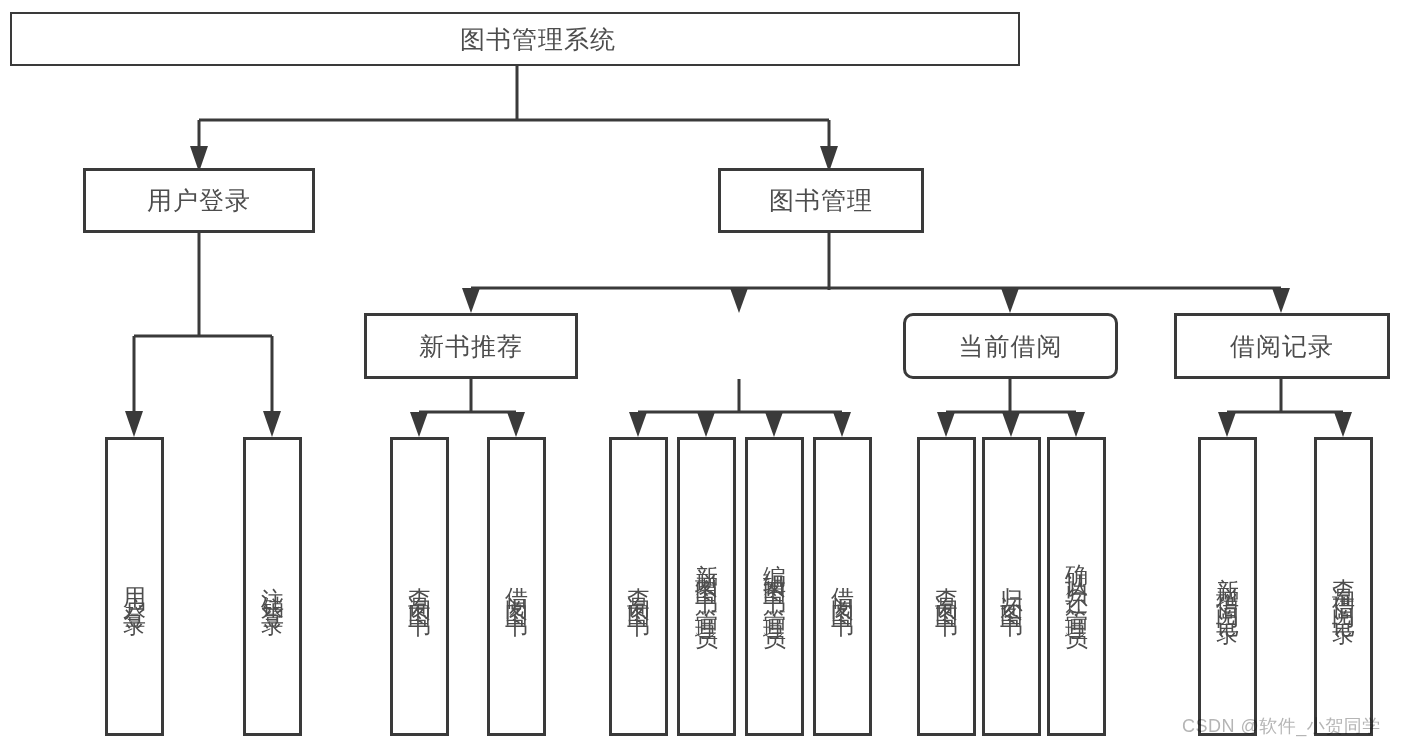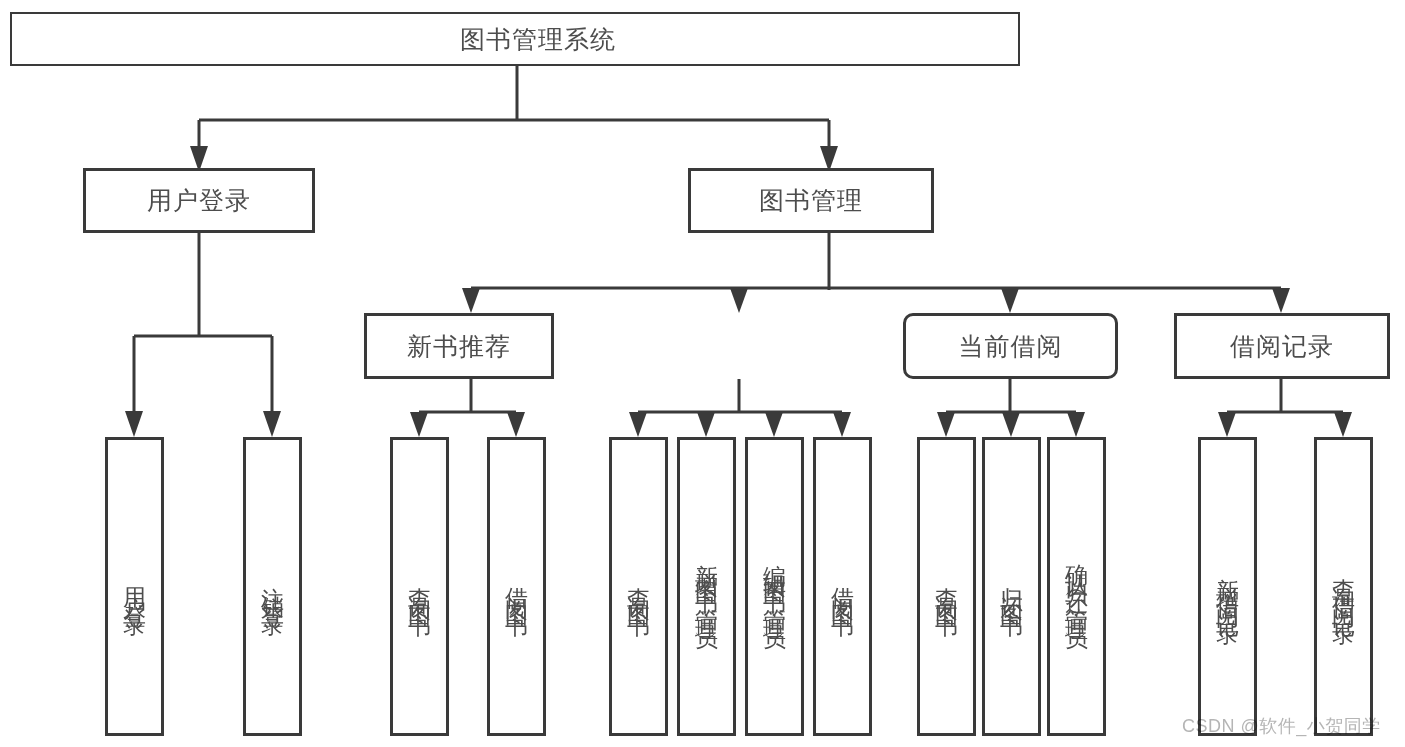--- a/index.html
+++ b/index.html
@@ -126,23 +126,23 @@
     <g>
       <path d="M1281,379 V412 M1227,412 H1343 M1227,412 V418 M1343,412 V418"></path>
       <polygon points="1218,412 1236,412 1227,437"></polygon>
       <polygon points="1334,412 1352,412 1343,437"></polygon>
     </g>
   </svg>
 
   <div class="node h root">图书管理系统</div>
 
   <div class="node h lvl2" style="left:83px; width:232px;">用户登录</div>
-  <div class="node h lvl2" style="left:688px; width:246px;">图书管理</div>
+  <div class="node h lvl2" style="left:718px; width:206px;">图书管理</div>
 
-  <div class="node h lvl3" style="left:364px; width:190px;">新书推荐</div>
+  <div class="node h lvl3" style="left:364px; width:214px;">新书推荐</div>
   <div class="node h lvl3" style="left:903px; width:215px;border-radius:10px;">当前借阅</div>
   <div class="node h lvl3" style="left:1174px; width:216px;">借阅记录</div>
 
   <div class="node leaf" style="left:105px;">
     <span class="vtext">用户登录</span>
   </div>
   <div class="node leaf" style="left:243px;">
     <span class="vtext">注销登录</span>
   </div>
   <div class="node leaf" style="left:390px;">

